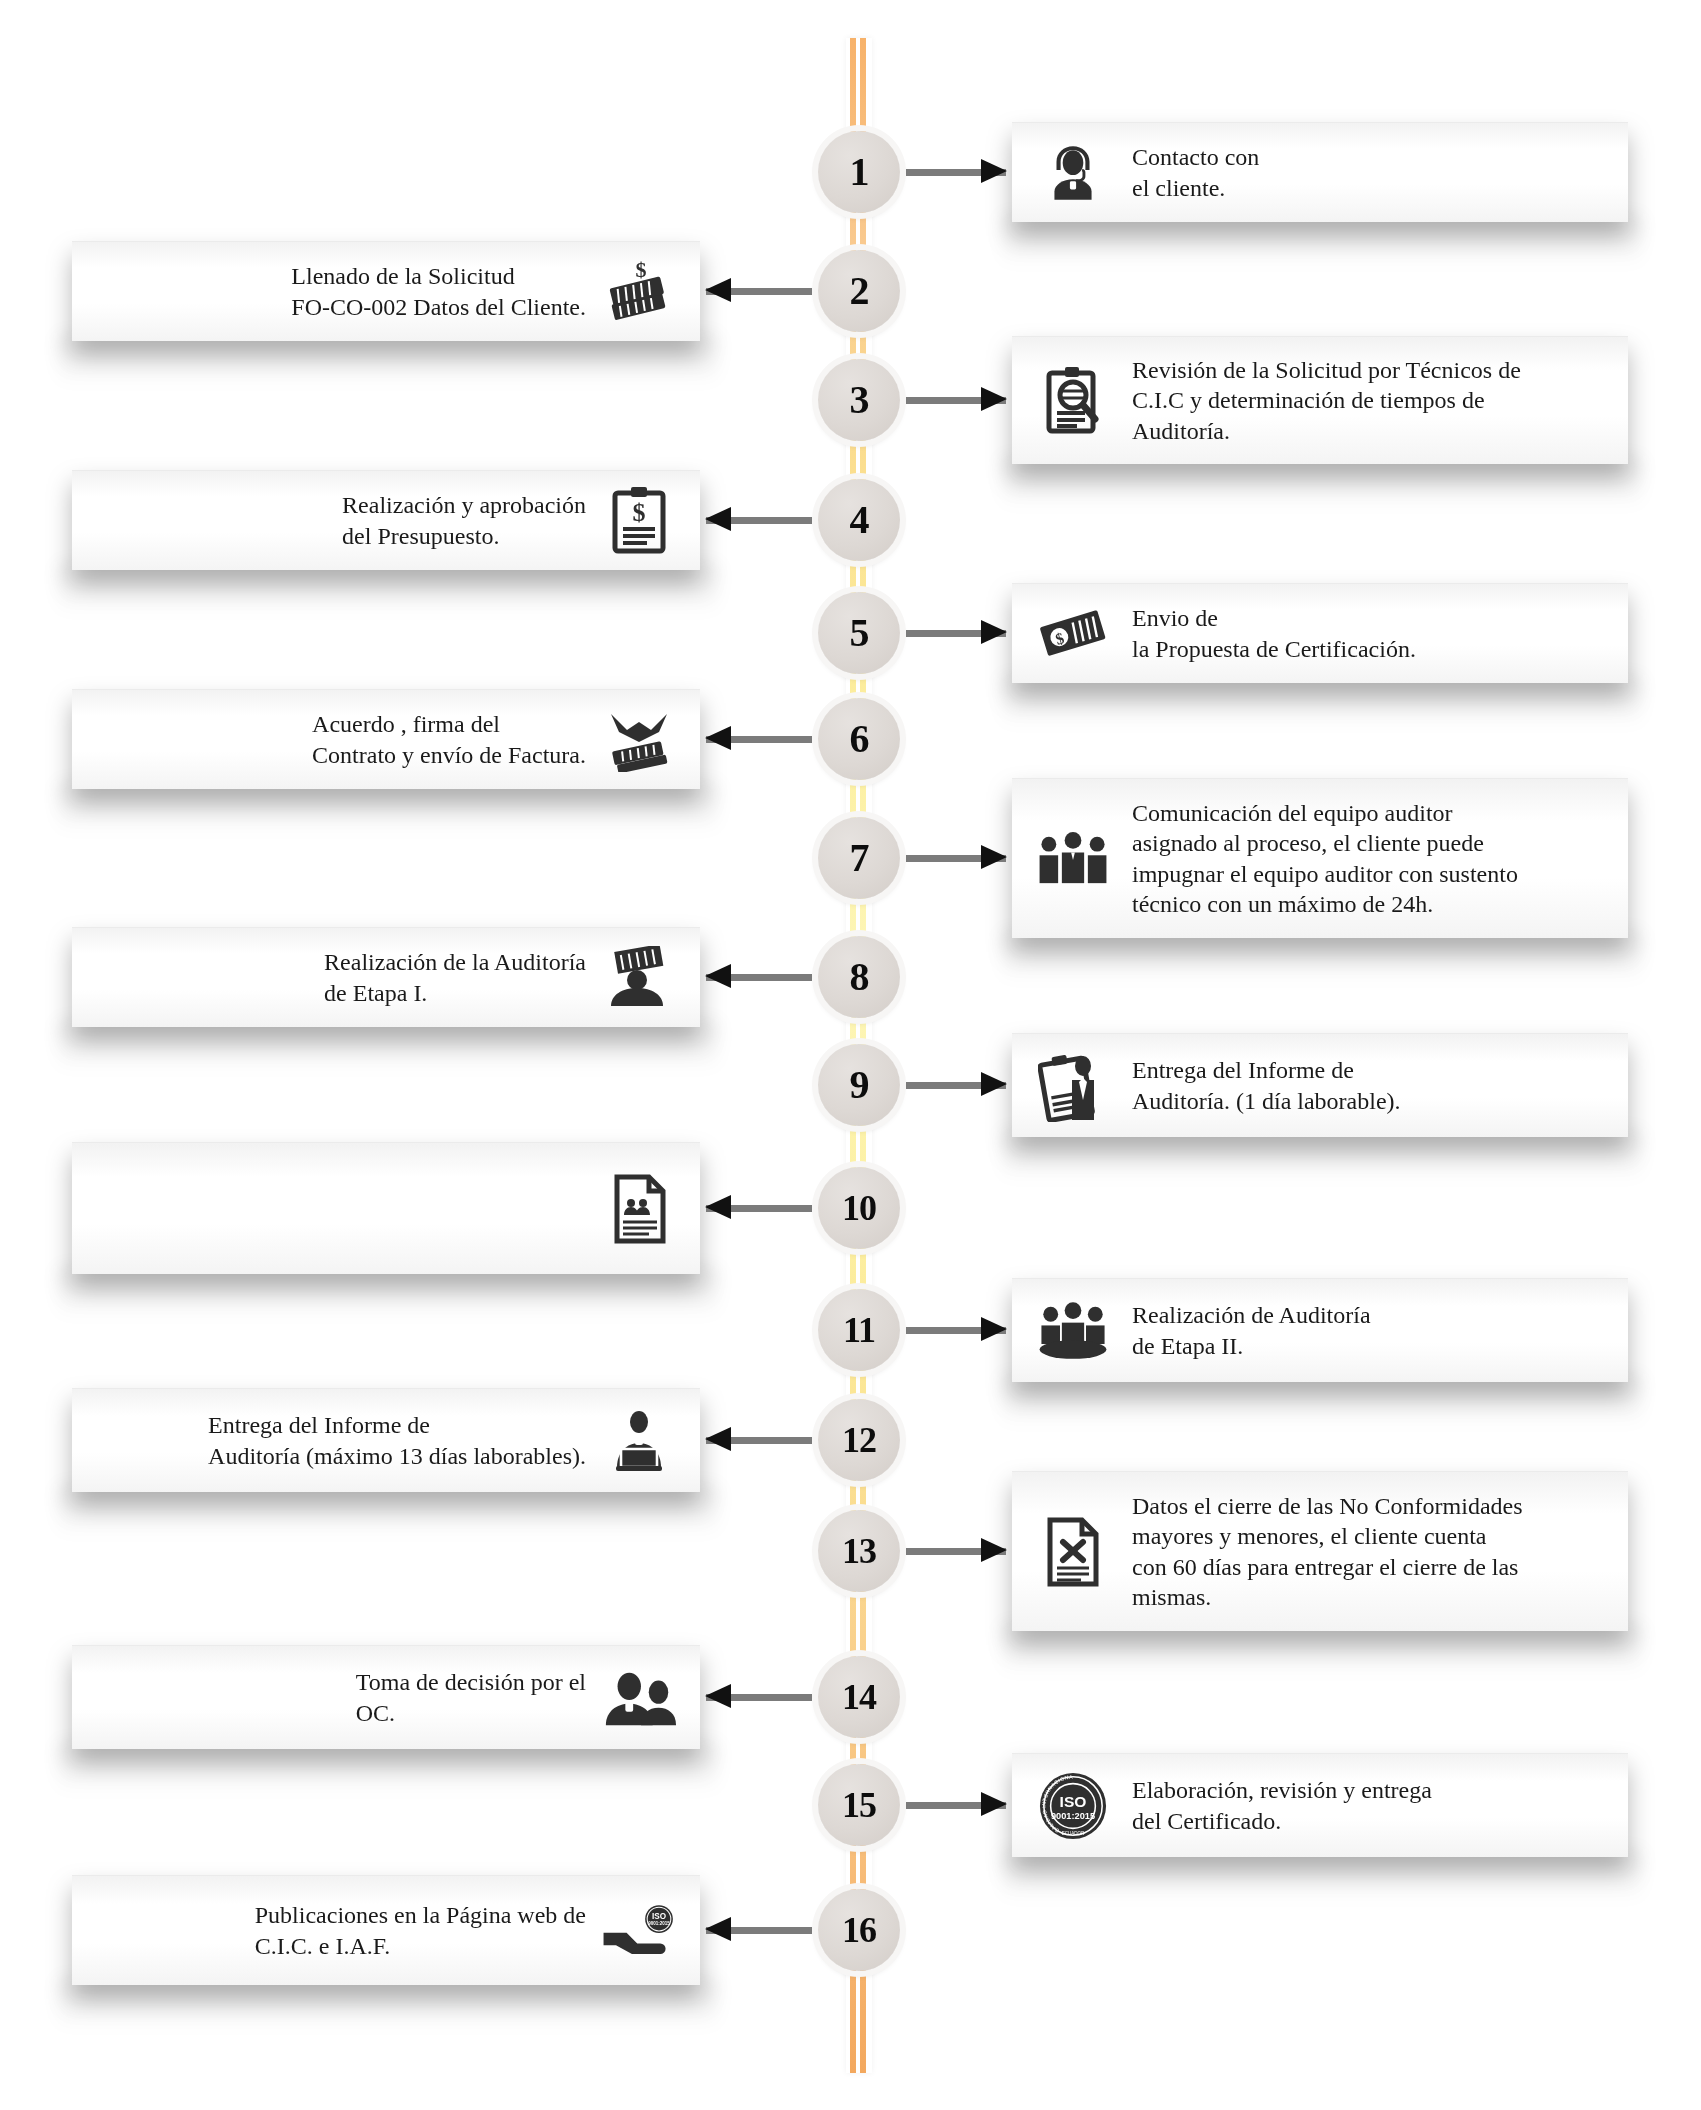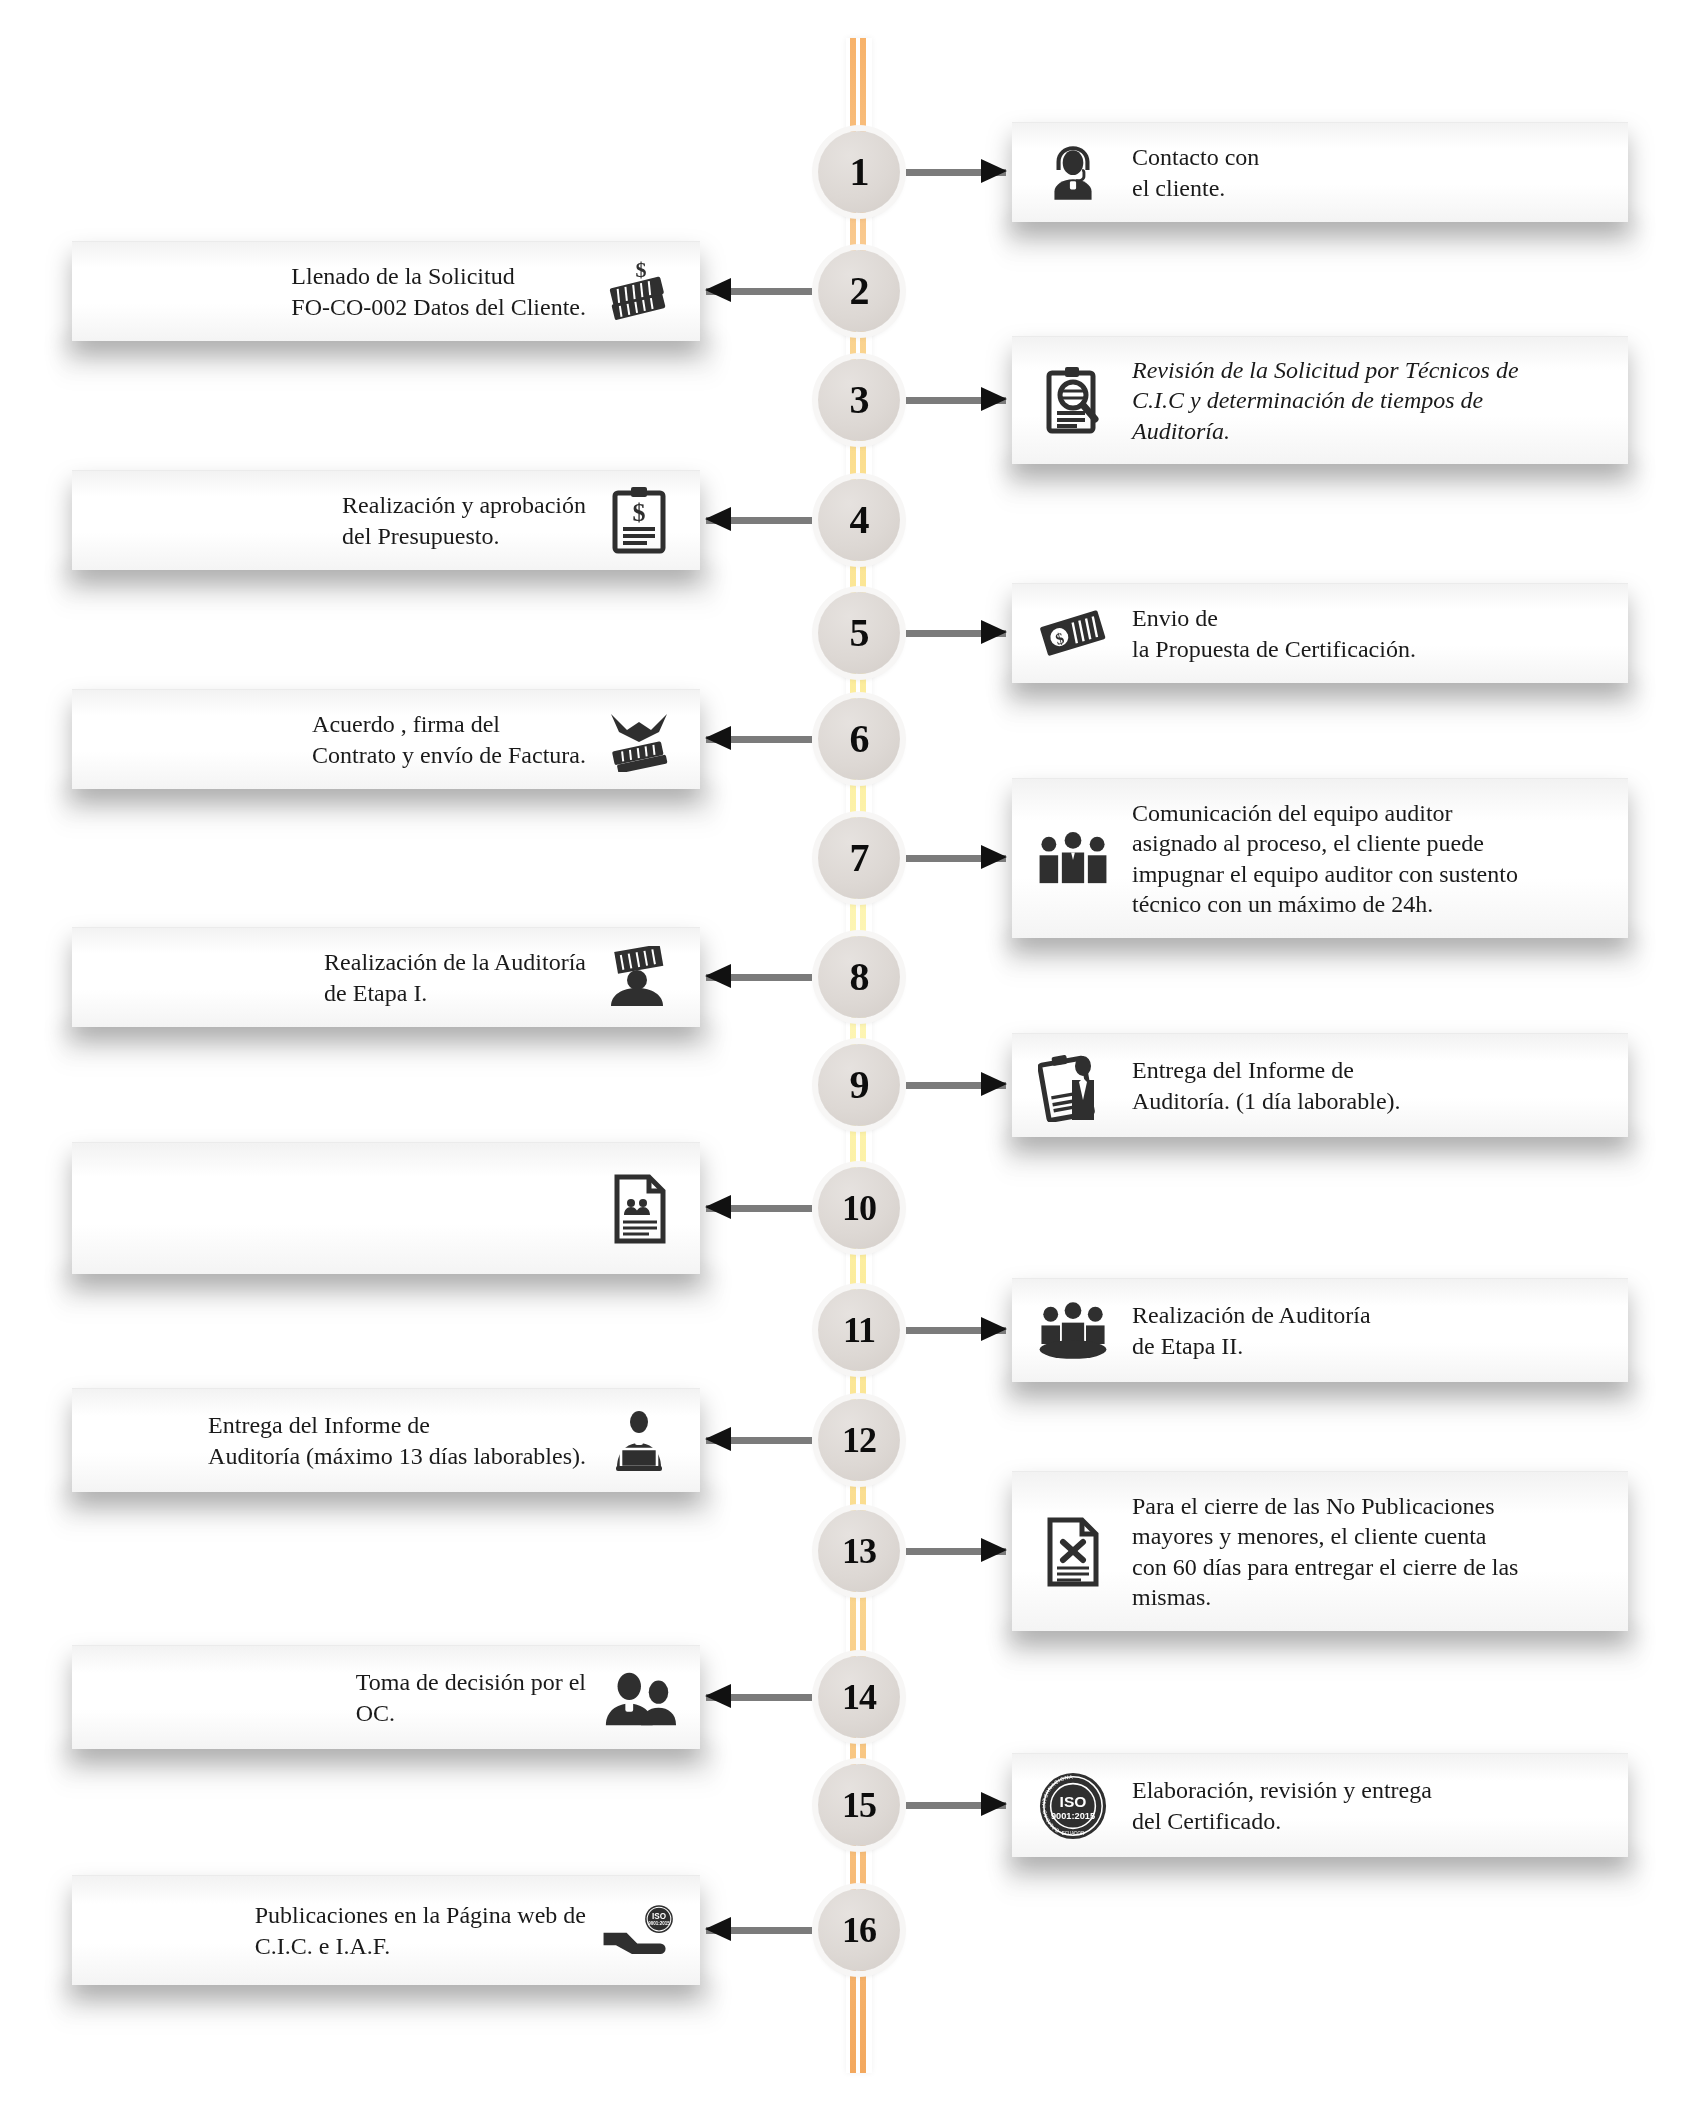--- a/index.html
+++ b/index.html
@@ -138,21 +138,21 @@
         </div>
       </div>
       <div class="connector to-left" style="left: 706px; width: 106px;">
         <div class="shaft"></div>
         <div class="head"></div>
       </div>
       <div class="step-badge">2</div>
     </div>
     <div class="step-row" style="top: 400px;">
       <div class="card-shelf" style="top: 58px; left: 1002px; width: 640px;"></div>
-      <div class="card right" style="height: 128px; margin-top: -64px; font-style: italic;">
+      <div class="card right" style="height: 128px; margin-top: -64px;">
         <div class="card-icon">
           <svg viewBox="0 0 64 72" width="64" height="72">
      <rect x="8" y="8" width="44" height="58" rx="3" fill="none" stroke="#2f2f2f" stroke-width="5"></rect>
      <rect x="24" y="2" width="14" height="10" rx="2" fill="#2f2f2f"></rect>
      <g stroke="#2f2f2f" stroke-width="4">
        <line x1="16" y1="48" x2="44" y2="48"></line>
               <line x1="16" y1="55" x2="44" y2="55"></line>
        <line x1="16" y1="61" x2="36" y2="61"></line>
      </g>
      <circle cx="32" cy="30" r="13" fill="none" stroke="#2f2f2f" stroke-width="5"></circle>
@@ -439,21 +439,21 @@
               <line x1="39" y1="26" x2="19" y2="44"></line>
             </g>
      <g stroke="#2f2f2f" stroke-width="3">
               <line x1="13" y1="52" x2="45" y2="52"></line>
               <line x1="13" y1="58" x2="45" y2="58"></line>
        <line x1="13" y1="64" x2="37" y2="64"></line>
             </g>
    </svg>
         </div>
         <div class="card-text">
-          <div>Para el cierre de las No Publicaciones</div>
+          <div>Datos el cierre de las No Conformidades</div>
           <div>mayores y menores, el cliente cuenta</div>
           <div>con 60 días para entregar el cierre de las</div>
           <div>mismas.</div>
         </div>
       </div>
       <div class="connector to-right" style="left: 906px; width: 100px;">
         <div class="shaft"></div>
         <div class="head"></div>
       </div>
       <div class="step-badge wide">13</div>

